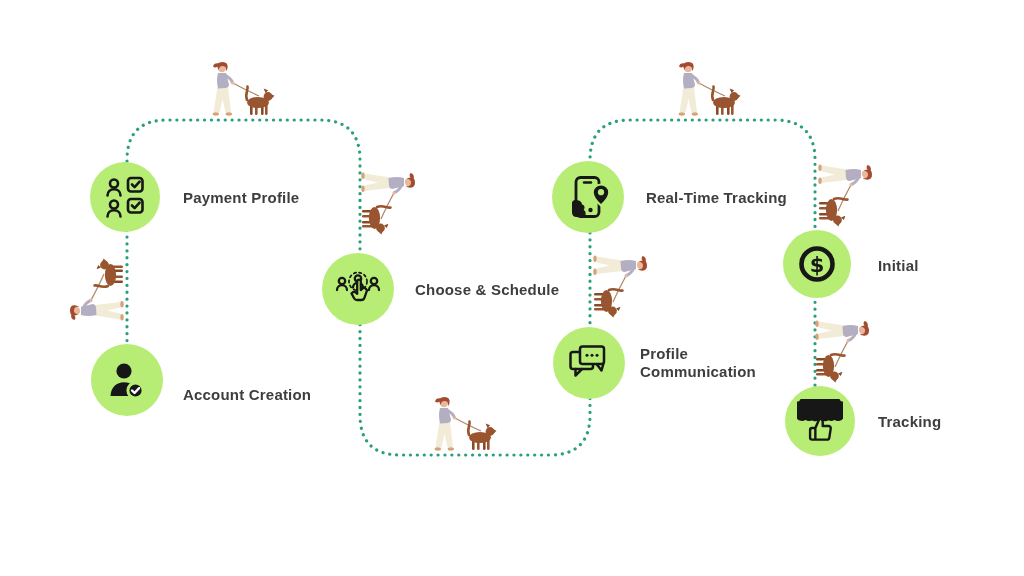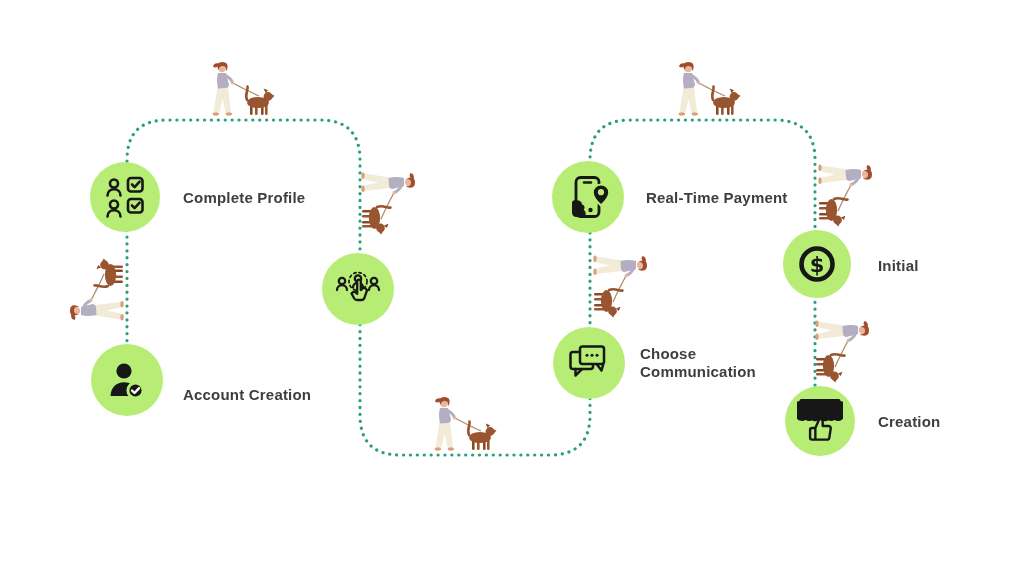--- a/index.html
+++ b/index.html
@@ -93,21 +93,21 @@
         <path d="M4.5 20.5 c0 -4 2.9 -6.3 6.5 -6.3 s6.5 2.3 6.5 6.3"></path>
         <rect x="25" y="3" width="14.5" height="13.5" rx="3"></rect>
         <path d="M29 9.5 l2.6 2.6 5 -5.4"></path>
         <circle cx="11" cy="29.5" r="4"></circle>
         <path d="M4.5 41.5 c0 -4 2.9 -6.3 6.5 -6.3 s6.5 2.3 6.5 6.3"></path>
         <rect x="25" y="24" width="14.5" height="13.5" rx="3"></rect>
         <path d="M29 30.5 l2.6 2.6 5 -5.4"></path>
       </g>
     </svg>
   </div>
-  <div class="step-label" style="left:183px;top:198px">Complete Profile</div>
+  <div class="step-label" style="left:183px;top:198px">Payment Profile</div>
 
   <div class="node" style="left:91px;top:344px;width:72px;height:72px">
     <svg width="40" height="40" viewBox="0 0 40 40">
       <circle cx="17" cy="11" r="7.6" fill="#171717"></circle>
       <path d="M3.5 36 c.5 -9 6 -13.8 13.5 -13.8 6 0 10.3 3 12.3 7.6 L26 36 z" fill="#171717"></path>
       <circle cx="28.5" cy="30.5" r="7.6" fill="#171717" stroke="#b7ed74" stroke-width="3"></circle>
       <path d="M25 30.5 l2.5 2.5 4.6 -4.8" fill="none" stroke="#ffffff" stroke-width="2.4" stroke-linecap="round" stroke-linejoin="round"></path>
     </svg>
   </div>
   <div class="step-label" style="left:183px;top:395px">Account Creation</div>
@@ -119,47 +119,48 @@
         <path d="M3 22 c0 -3 2.2 -4.8 5 -4.8 s5 1.8 5 4.8"></path>
         <circle cx="40" cy="13" r="3.2"></circle>
         <path d="M35 22 c0 -3 2.2 -4.8 5 -4.8 s5 1.8 5 4.8"></path>
         <circle cx="24" cy="10.5" r="3.2"></circle>
         <path d="M19 19.5 c0 -3 2.2 -4.8 5 -4.8 s5 1.8 5 4.8"></path>
         <circle cx="24" cy="13.5" r="9" stroke-width="1.7" stroke-dasharray="2.4 3"></circle>
         <path d="M23.2 13.5 c0 -1 .8 -1.8 1.8 -1.8 s1.8 .8 1.8 1.8 v8.5 l2 -1.6 c.9 -.7 2.2 -.6 3 .3 l1.3 1.5 -2.7 7.6 c-.4 1.3 -1.7 2.2 -3.1 2.2 h-4.2 c-1.3 0 -2.4 -.7 -3 -1.8 l-2.6 -4.8 1.2 -1 c.8 -.7 2 -.7 2.8 0 l1.7 1.4 z" fill="#b7ed74"></path>
       </g>
     </svg>
   </div>
+  <div class="step-label" style="left:415px;top:290px">Choose &amp; Schedule</div>
 
   <div class="node" style="left:552px;top:161px;width:72px;height:72px">
     <svg width="46" height="46" viewBox="0 0 46 46">
       <rect x="11" y="3.5" width="23" height="39" rx="4.5" fill="none" stroke="#171717" stroke-width="2.8"></rect>
       <path d="M19 8.5 h7" stroke="#171717" stroke-width="2.4" stroke-linecap="round"></path>
       <path d="M11 26 c3.8 .2 6 2 6 4.6 0 0 2.6 .4 2.6 3 0 1 -.4 1.8 -1 2.3 1.2 .5 2 1.7 2 3.1 V43 H11.5 c-2.8 0 -4.5 -1.8 -4.5 -4.5 V29 c0 -1.8 1.6 -3.1 4 -3 z" fill="#171717"></path>
       <circle cx="25.5" cy="36" r="2.2" fill="#171717"></circle>
       <path d="M36 10.5 c-4.6 0 -8.3 3.5 -8.3 7.9 0 5.6 8.3 13.1 8.3 13.1 s8.3 -7.5 8.3 -13.1 c0 -4.4 -3.7 -7.9 -8.3 -7.9 z" fill="#171717" stroke="#b7ed74" stroke-width="2.2"></path>
       <circle cx="36" cy="18.2" r="3.1" fill="#b7ed74"></circle>
     </svg>
   </div>
-  <div class="step-label" style="left:646px;top:198px">Real-Time Payment</div>
+  <div class="step-label" style="left:646px;top:198px">Real-Time Tracking</div>
 
   <div class="node" style="left:553px;top:327px;width:72px;height:72px">
     <svg width="44" height="40" viewBox="0 0 44 40">
       <g stroke="#171717" stroke-width="2.5" stroke-linecap="round" stroke-linejoin="round">
         <rect x="3.5" y="9" width="22.5" height="17" rx="2.5" fill="none"></rect>
         <path d="M8.5 26 v6.5 l6.5 -6.5" fill="none"></path>
         <path d="M30 21.5 L34.5 27.5 L36.2 21.5" fill="#b7ed74"></path>
         <rect x="13" y="3.5" width="24" height="17.5" rx="2.5" fill="#b7ed74"></rect>
       </g>
       <circle cx="20" cy="12.2" r="1.5" fill="#171717"></circle>
       <circle cx="25" cy="12.2" r="1.5" fill="#171717"></circle>
       <circle cx="30" cy="12.2" r="1.5" fill="#171717"></circle>
     </svg>
   </div>
-  <div class="step-label" style="left:640px;top:363px;width:140px">Choose Communication</div>
+  <div class="step-label" style="left:640px;top:363px;width:140px">Profile Communication</div>
 
   <div class="node" style="left:783px;top:230px;width:68px;height:68px">
     <svg width="40" height="40" viewBox="0 0 40 40">
       <circle cx="20" cy="20" r="15.5" fill="none" stroke="#171717" stroke-width="4.6"></circle>
       <text x="20" y="27.5" font-size="21" font-weight="bold" text-anchor="middle" fill="#171717" font-family="DejaVu Sans, sans-serif">$</text>
     </svg>
   </div>
   <div class="step-label" style="left:878px;top:266px">Initial</div>
 
   <div class="node" style="left:785px;top:386px;width:70px;height:70px">
@@ -167,15 +168,15 @@
       <g stroke="#171717" stroke-width="2.2" fill="none" stroke-linejoin="round">
         <use href="#star-shape" transform="translate(8.5,10.5) scale(6)" vector-effect="non-scaling-stroke"></use>
         <use href="#star-shape" transform="translate(23,8) scale(7.5)" vector-effect="non-scaling-stroke"></use>
         <use href="#star-shape" transform="translate(37.5,10.5) scale(6)" vector-effect="non-scaling-stroke"></use>
       </g>
       <g transform="translate(11,17.5) scale(1.05)">
         <path d="M14 9V5a3 3 0 0 0-3-3l-4 9v11h11.28a2 2 0 0 0 2-1.7l1.38-9a2 2 0 0 0-2-2.3zM7 22H4a2 2 0 0 1-2-2v-7a2 2 0 0 1 2-2h3" fill="none" stroke="#171717" stroke-width="2.3" stroke-linecap="round" stroke-linejoin="round"></path>
       </g>
     </svg>
   </div>
-  <div class="step-label" style="left:878px;top:422px">Creation</div>
+  <div class="step-label" style="left:878px;top:422px">Tracking</div>
 
 </div>
 
 </body></html>

